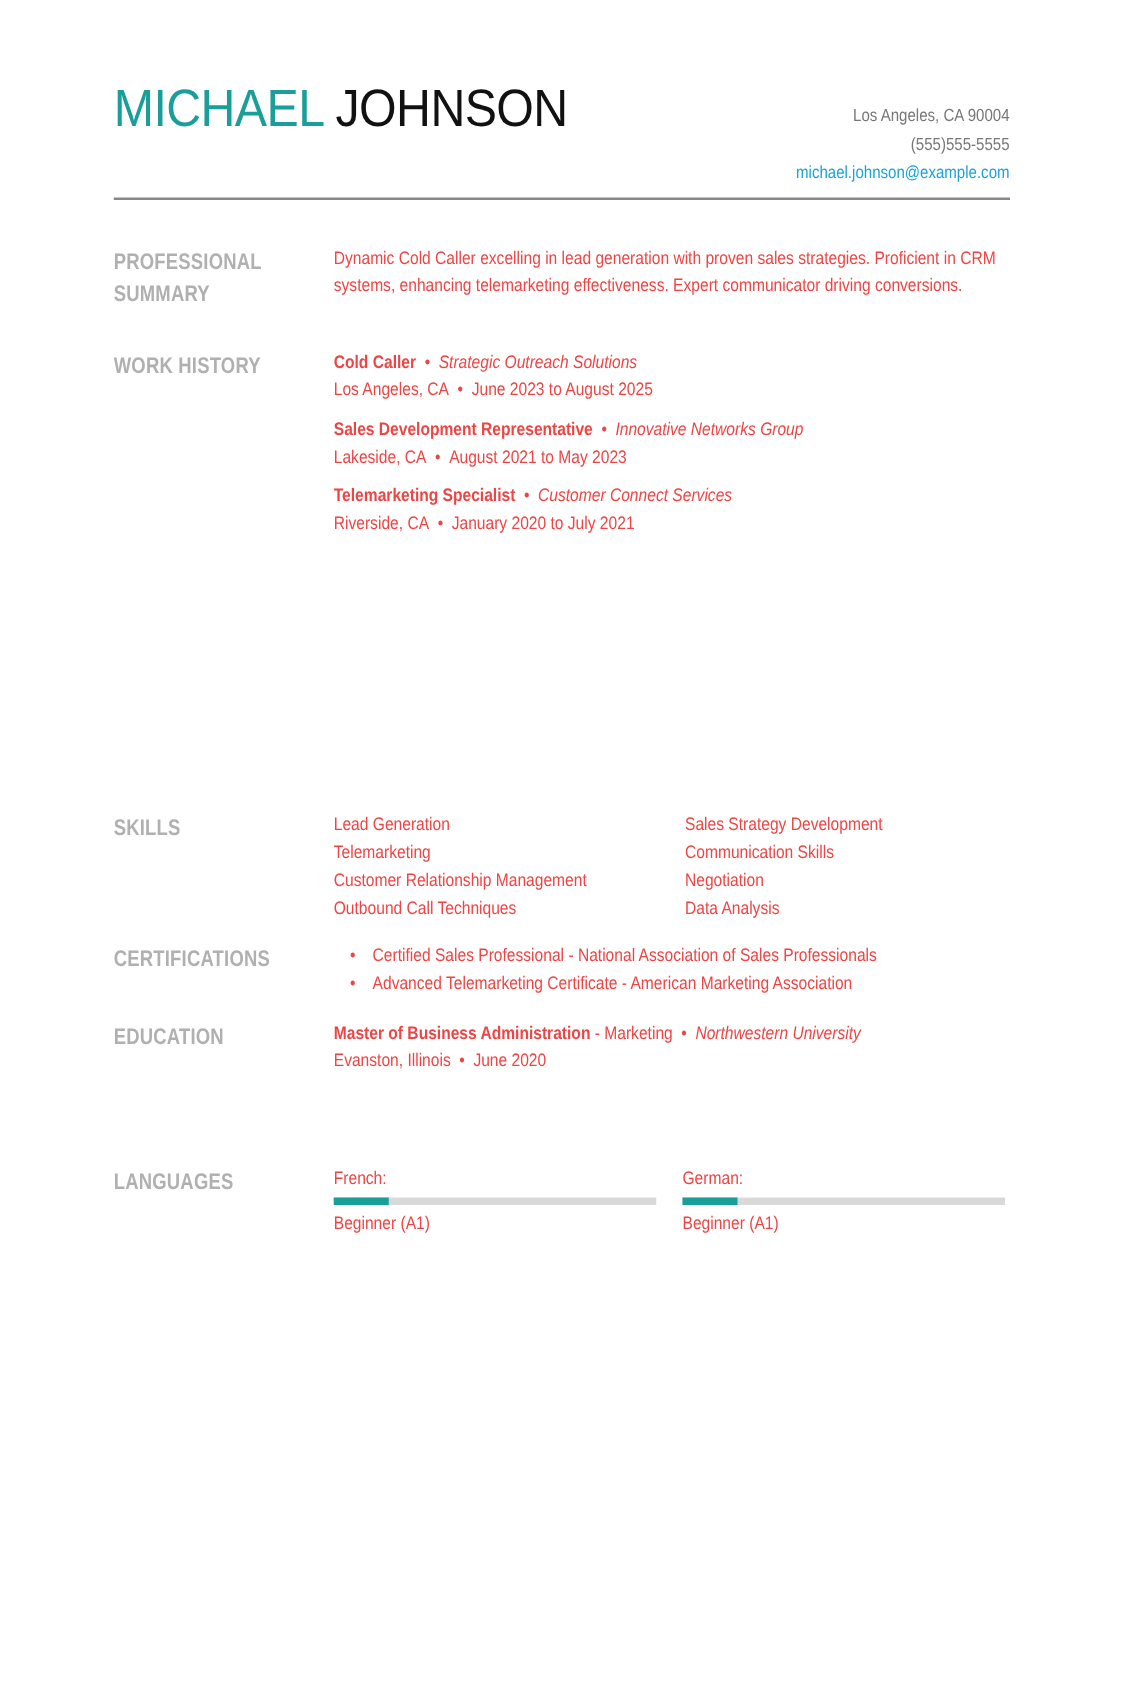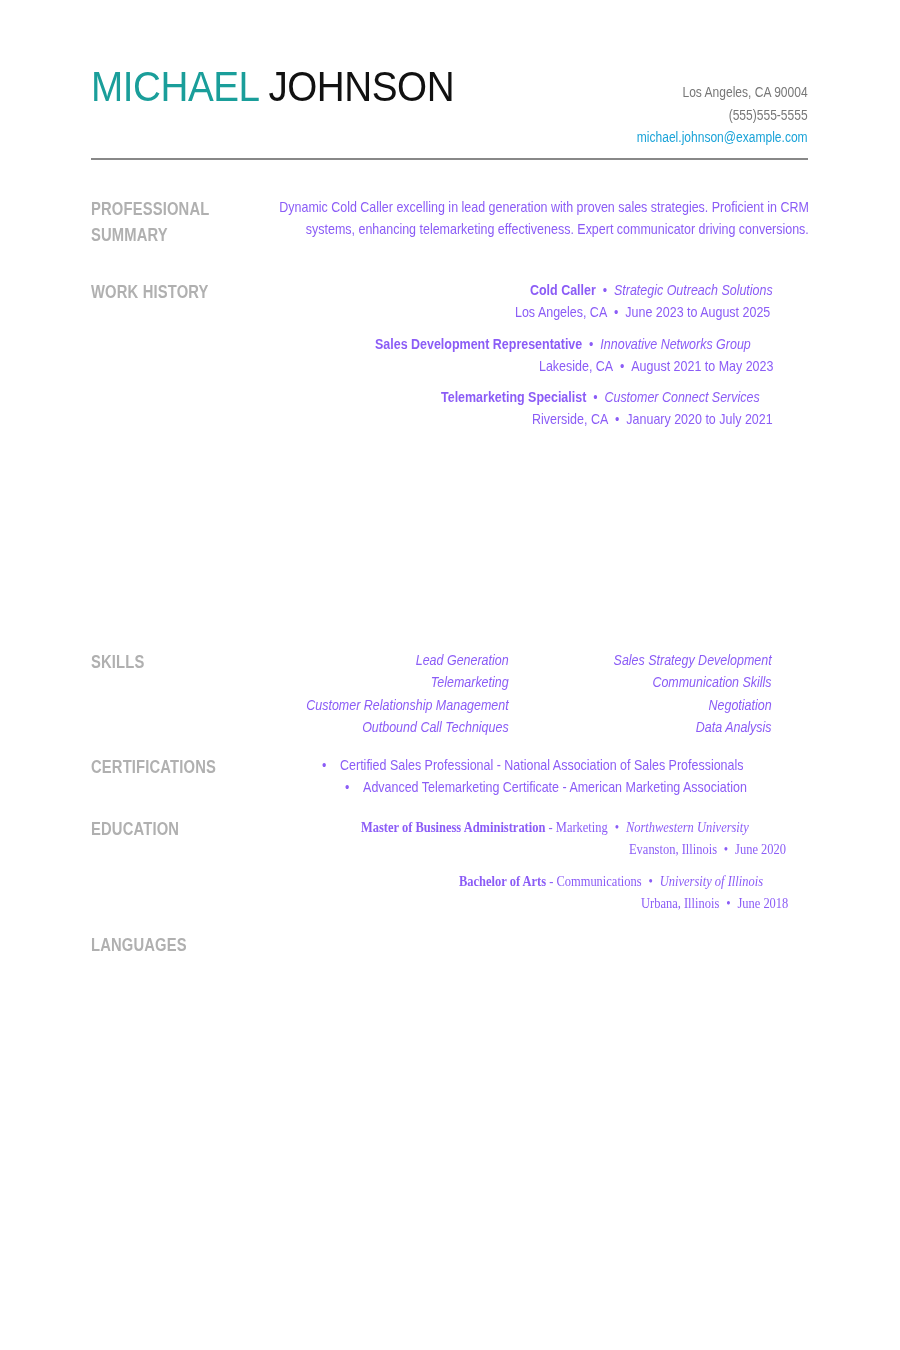--- a/index.html
+++ b/index.html
@@ -11,35 +11,35 @@
   .name .first { color: #1a9e9a; }
   .name .last { color: #111; }
 
   .contact { position: absolute; right: 92px; top: 81px; text-align: right; font-size: 14px; line-height: 22.5px; color: #777; transform: scaleX(0.86); transform-origin: right center; white-space: nowrap; }
   .contact .email { color: #1aa3d8; }
 
   .divider { position: absolute; left: 91px; top: 158px; width: 717px; height: 2px; background: #888; }
 
   .section { position: absolute; left: 91px; width: 717px; }
   .sec-label { position: absolute; left: 0; top: 0; width: 150px; font-size: 18px; line-height: 26px; color: #b0b0b0; font-weight: bold; text-transform: uppercase; transform: scaleX(0.82); transform-origin: left top; letter-spacing: 0.2px; }
-  .sec-body { position: absolute; left: 176px; top: 0; width: 545px; font-size: 14.5px; line-height: 22.3px; color: #8b5cf6; text-align: right; }
+  .sec-body { position: absolute; left: 176px; top: 0; width: 545px; font-size: 14.5px; line-height: 22.3px; color: #ef4444; }
   .cond { display: inline-block; transform: scaleX(0.86); transform-origin: left top; white-space: nowrap; }
   .para { width: 630px; transform: scaleX(0.86); transform-origin: left top; }
 
   .job { margin-bottom: 9px; }
   .job-title { font-weight: bold; }
   .dot { margin: 0 8px; }
   .company { font-style: italic; }
   .bullets { list-style: none; margin-left: 13px; }
   .bullets li { position: relative; padding-left: 21px; }
   .bullets li::before { content: "\2022"; position: absolute; left: 0; top: 0; }
 
-  .skills-grid { display: grid; grid-template-columns: 281px 260px; font-style: italic; }
+  .skills-grid { display: grid; grid-template-columns: 281px 260px; }
 
-  .edu { margin-bottom: 9px; font-family: Liberation Serif, serif; }
+  .edu { margin-bottom: 9px; }
 
   .lang-grid { display: grid; grid-template-columns: 279px 260px; row-gap: 9px; }
   .lang-name { line-height: 22px; }
   .bar { width: 258px; height: 6px; background: #d9d9d9; margin-top: 4px; margin-bottom: 4px; position: relative; }
   .bar-fill { position: absolute; left: 0; top: 0; height: 6px; background: #1a9e9a; }
 </style>
 </head>
 <body>
 
 <div class="page">
@@ -127,32 +127,38 @@
     <div class="sec-label">EDUCATION</div>
     <div class="sec-body">
       <div class="edu">
         <div class="cond">
           <span class="job-title">Master of Business Administration</span><span> - Marketing</span><span class="dot">•</span><span class="company">Northwestern University</span>
         </div><br>
         <div class="cond">
           <span>Evanston, Illinois</span><span class="dot">•</span><span>June 2020</span>
         </div>
       </div>
-      <div class="edu">
-        <div class="cond">
-          <span class="job-title">Bachelor of Arts</span><span> - Communications</span><span class="dot">•</span><span class="company">University of Illinois</span>
-        </div><br>
-        <div class="cond">
-          <span>Urbana, Illinois</span><span class="dot">•</span><span>June 2018</span>
-        </div>
-      </div>
     </div>
   </div>
 
   <div class="section" style="top:932px;">
     <div class="sec-label">LANGUAGES</div>
     <div class="sec-body">
       <div class="lang-grid">
+        <div>
+          <div class="lang-name cond">French:</div>
+          <div class="bar">
+              <div class="bar-fill" style="width: 17%;"></div>
+            </div>
+          <div class="cond">Beginner (A1)</div>
+        </div>
+        <div>
+          <div class="lang-name cond">German:</div>
+          <div class="bar">
+              <div class="bar-fill" style="width: 17%;"></div>
+            </div>
+          <div class="cond">Beginner (A1)</div>
+        </div>
       </div>
     </div>
   </div>
 
 </div>
 
 </body></html>

